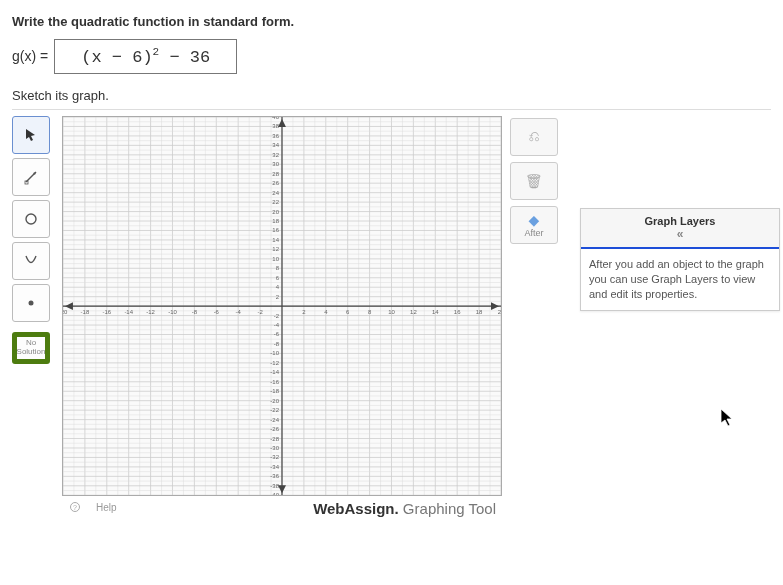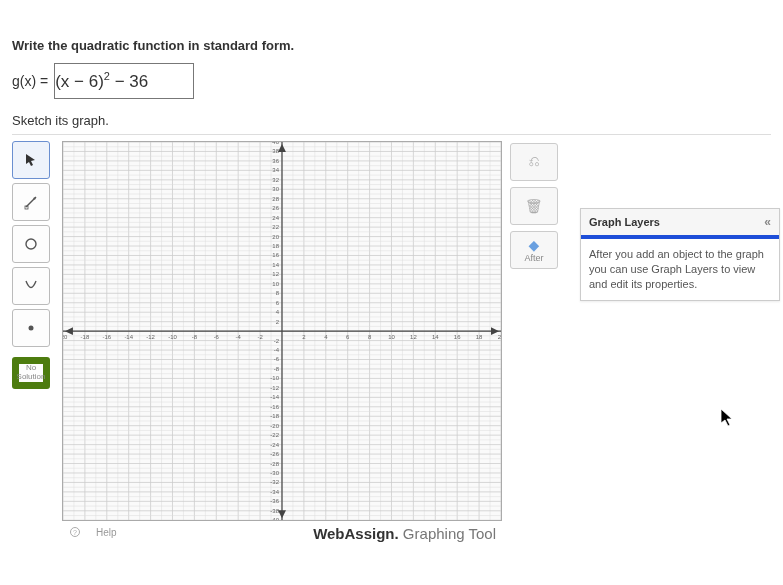--- a/index.html
+++ b/index.html
@@ -1,47 +1,47 @@
 <!DOCTYPE html>
 <html><head>
 <meta charset="utf-8">
 <style>
 * { box-sizing: border-box; margin: 0; padding: 0; }
 body { font-family: Arial, Helvetica, sans-serif; font-size: 13px; color: #333; background: #fff; width: 783px; }
-.container { padding: 8px 12px; margin-top: 24px; }
+.container { padding: 8px 12px; }
 .instruction { font-weight: bold; margin: 6px 0 10px; }
 .fn-given { margin-left: 70px; margin-bottom: 8px; font-size: 14px; }
 .fn-given .sup { font-size: 10px; vertical-align: super; }
 .fn-given .neg { color: #c11; }
 .answer-row { display: flex; align-items: center; gap: 6px; margin-bottom: 14px; }
 .answer-row .lhs { font-size: 14px; }
-.answer-box { border: 1px solid #777; padding: 6px 0; font-size: 17px; min-width: 140px; font-family: Liberation Sans, sans-serif; }
+.answer-box { border: 1px solid #777; padding: 6px 26px; font-size: 17px; min-width: 140px; font-family: Liberation Mono, monospace; }
 .answer-box .sup2 { font-size: 11px; vertical-align: super; }
 .sketch-label { font-weight: normal; margin: 6px 0; }
 .graph-area { position: relative; display: flex; align-items: flex-start; gap: 8px; border-top: 1px solid #ddd; padding-top: 6px; }
 .toolbar { display: flex; flex-direction: column; gap: 4px; width: 42px; }
 .tool { width: 38px; height: 38px; border: 1px solid #bbb; background: #fdfdfd; border-radius: 3px; display: flex; align-items: center; justify-content: center; font-size: 14px; color: #555; cursor: pointer; }
 .tool.active { background: #eef3fb; border-color: #6a8fd0; }
-.nosol { width: 38px; height: 32px; border: 7px solid #4d7c0f; background: #fdfdfd; border-radius: 3px; font-size: 8px; color: #888; display:flex; align-items:center; justify-content:center; text-align:center; line-height:1.1; margin-top: 6px; }
+.nosol { width: 38px; height: 32px; border: 5px solid #4d7c0f; background: #fdfdfd; border-radius: 3px; font-size: 8px; color: #888; display:flex; align-items:center; justify-content:center; text-align:center; line-height:1.1; margin-top: 6px; }
 .grid-wrap { position: relative; width: 440px; }
 .grid { width: 440px; height: 380px; border: 1px solid #aaa; background: #fafafa; position: relative; overflow: hidden; }
 .gridlines { position: absolute; inset: 0; }
 .gridlines line.minor { stroke: #ddd; stroke-width: 0.5; }
 .gridlines line.major { stroke: #ccc; stroke-width: 0.8; }
 .gridlines line.axis { stroke: #444; stroke-width: 1.2; }
 .gridlines text { font-size: 6px; fill: #666; }
 .arrow { fill: #444; }
 .credit { text-align: right; font-size: 15px; color: #777; padding: 4px 6px 0 0; }
 .credit b { color: #333; }
 .right-side { position: relative; width: 64px; display: flex; flex-direction: column; gap: 6px; padding-top: 2px; }
 .rbtn { width: 48px; height: 38px; border: 1px solid #ccc; border-radius: 3px; background: #f7f7f7; display:flex; flex-direction:column; align-items:center; justify-content:center; font-size:9px; color:#888; cursor:pointer; }
 .rbtn .ic { font-size: 14px; color: #aaa; }
 .rbtn.fill .ic { color: #6aa0e0; }
 .layers-panel { position: absolute; left: 580px; top: 208px; width: 200px; border: 1px solid #ccc; background: #fff; font-size: 11px; box-shadow: 0 1px 2px rgba(0,0,0,.08); }
-.layers-header { display: flex; justify-content: space-between; align-items: center; padding: 6px 8px; font-weight: bold; border-bottom: 4px solid #1d4ed8; background: #f6f6f6; }
+.layers-header { display: flex; justify-content: space-between; align-items: center; padding: 6px 8px; font-weight: bold; border-bottom: 2px solid #1d4ed8; background: #f6f6f6; flex-direction: column; }
 .layers-header .collapse { color: #888; font-size: 12px; cursor: pointer; }
 .layers-body { padding: 8px; color: #555; line-height: 1.35; }
 .help-link { position: absolute; left: 8px; bottom: 4px; font-size: 10px; color: #999; display:flex; align-items:center; gap:16px; }
 .cursor-svg { position: absolute; left: 720px; top: 408px; pointer-events: none; }
 </style>
 </head>
 <body>
 
 <div class="container">
   <div class="instruction">Write the quadratic function in standard form.</div>

